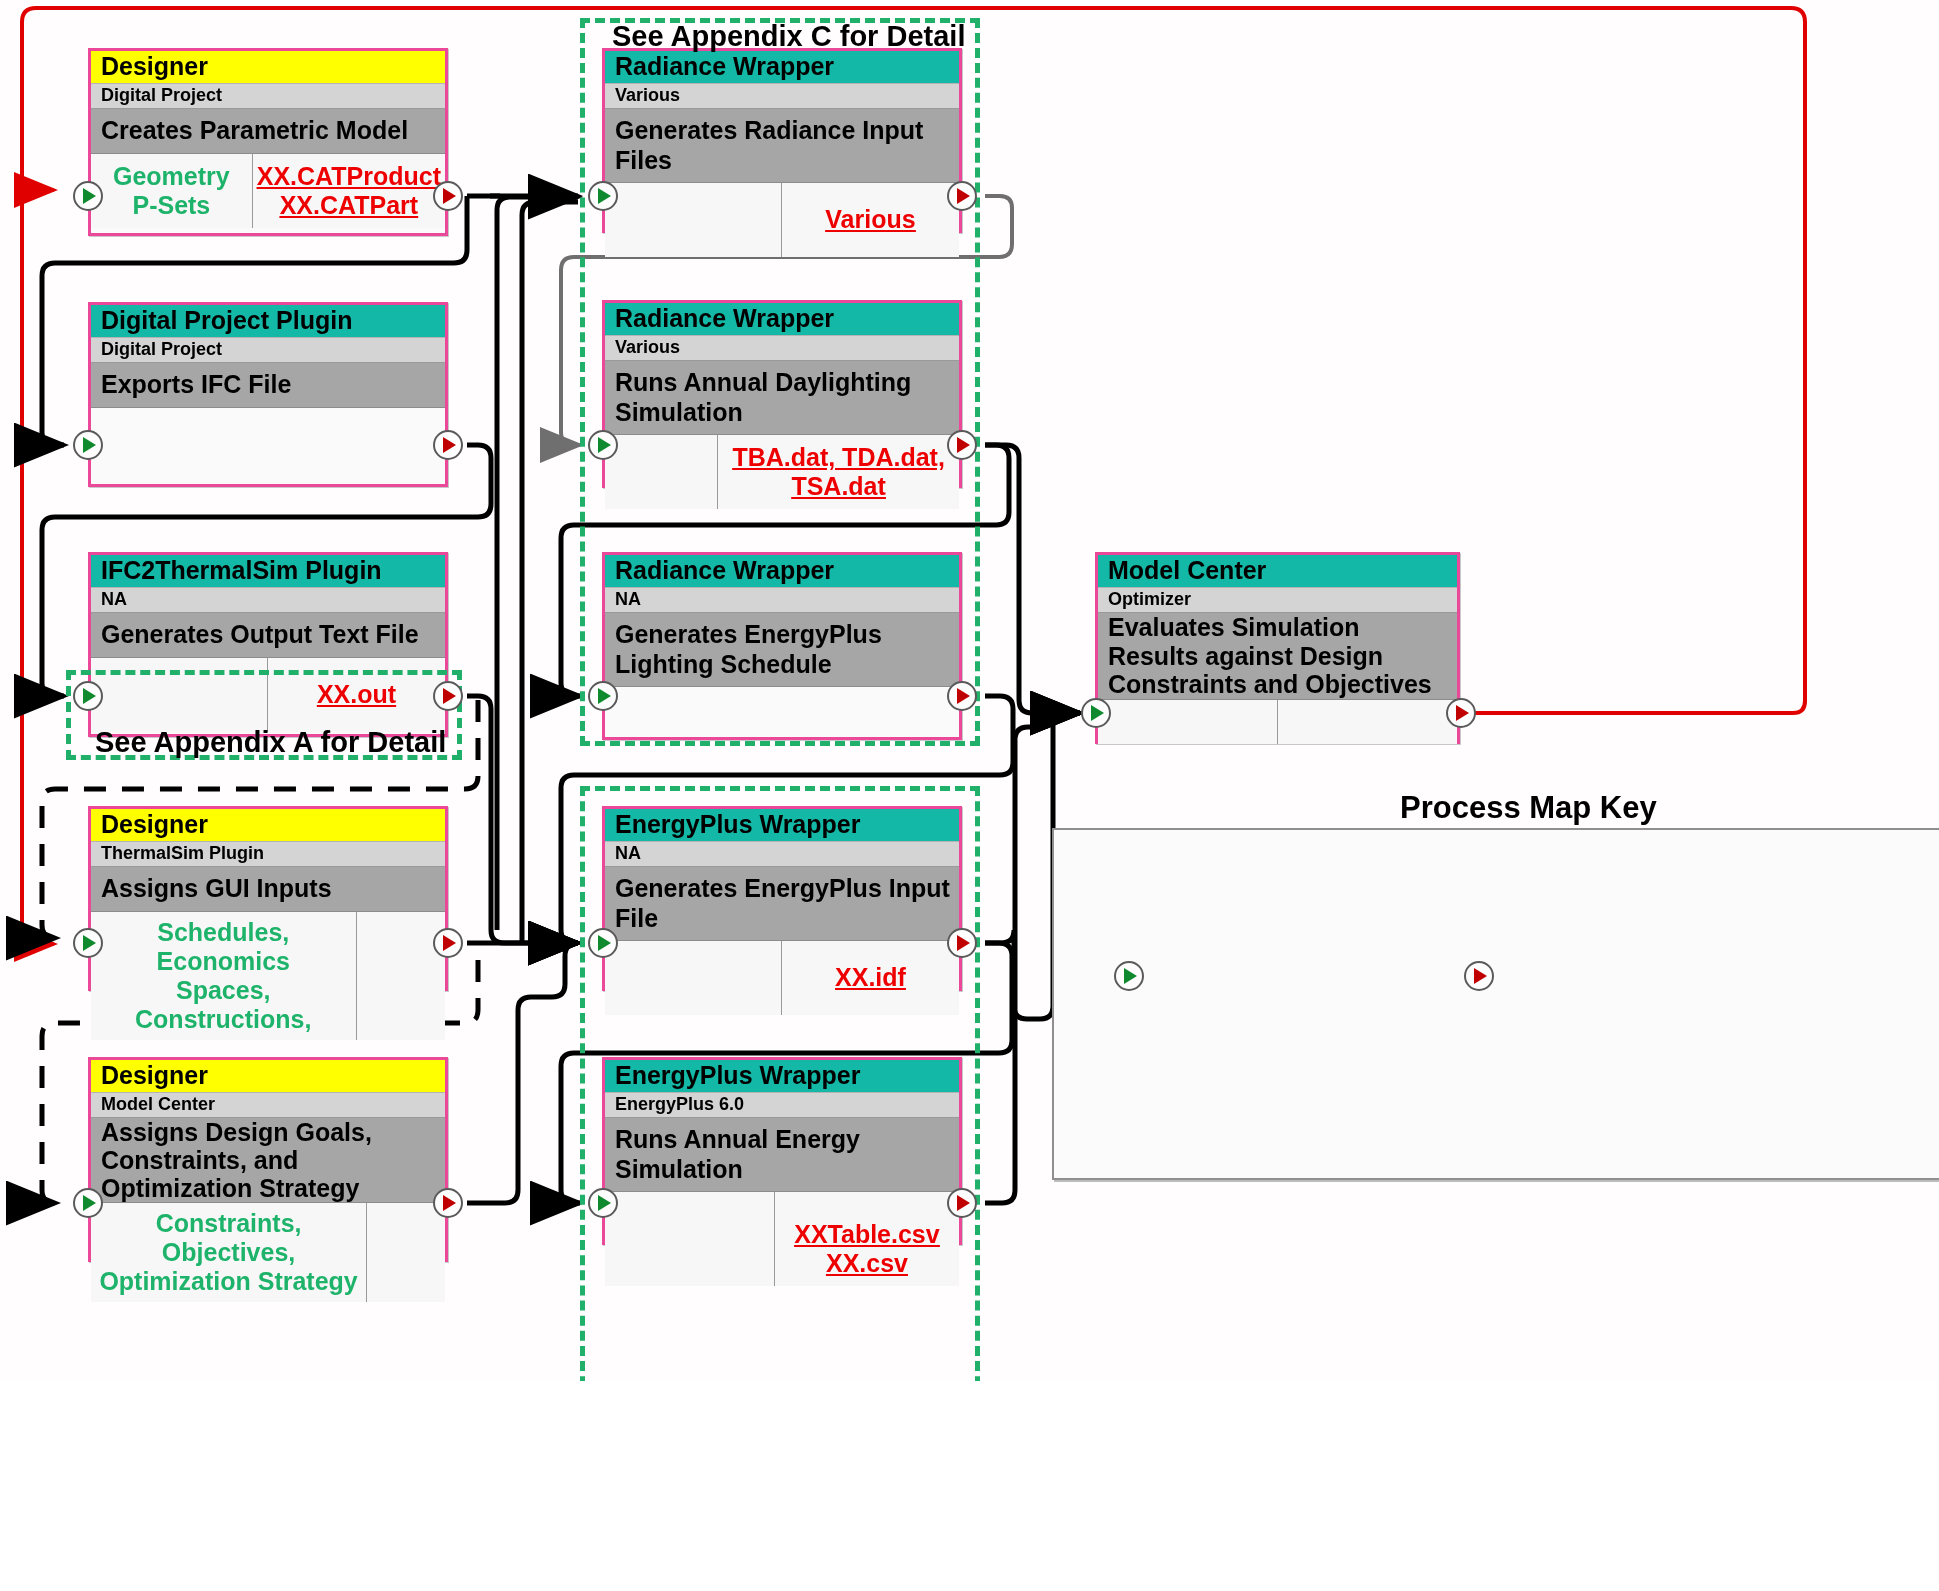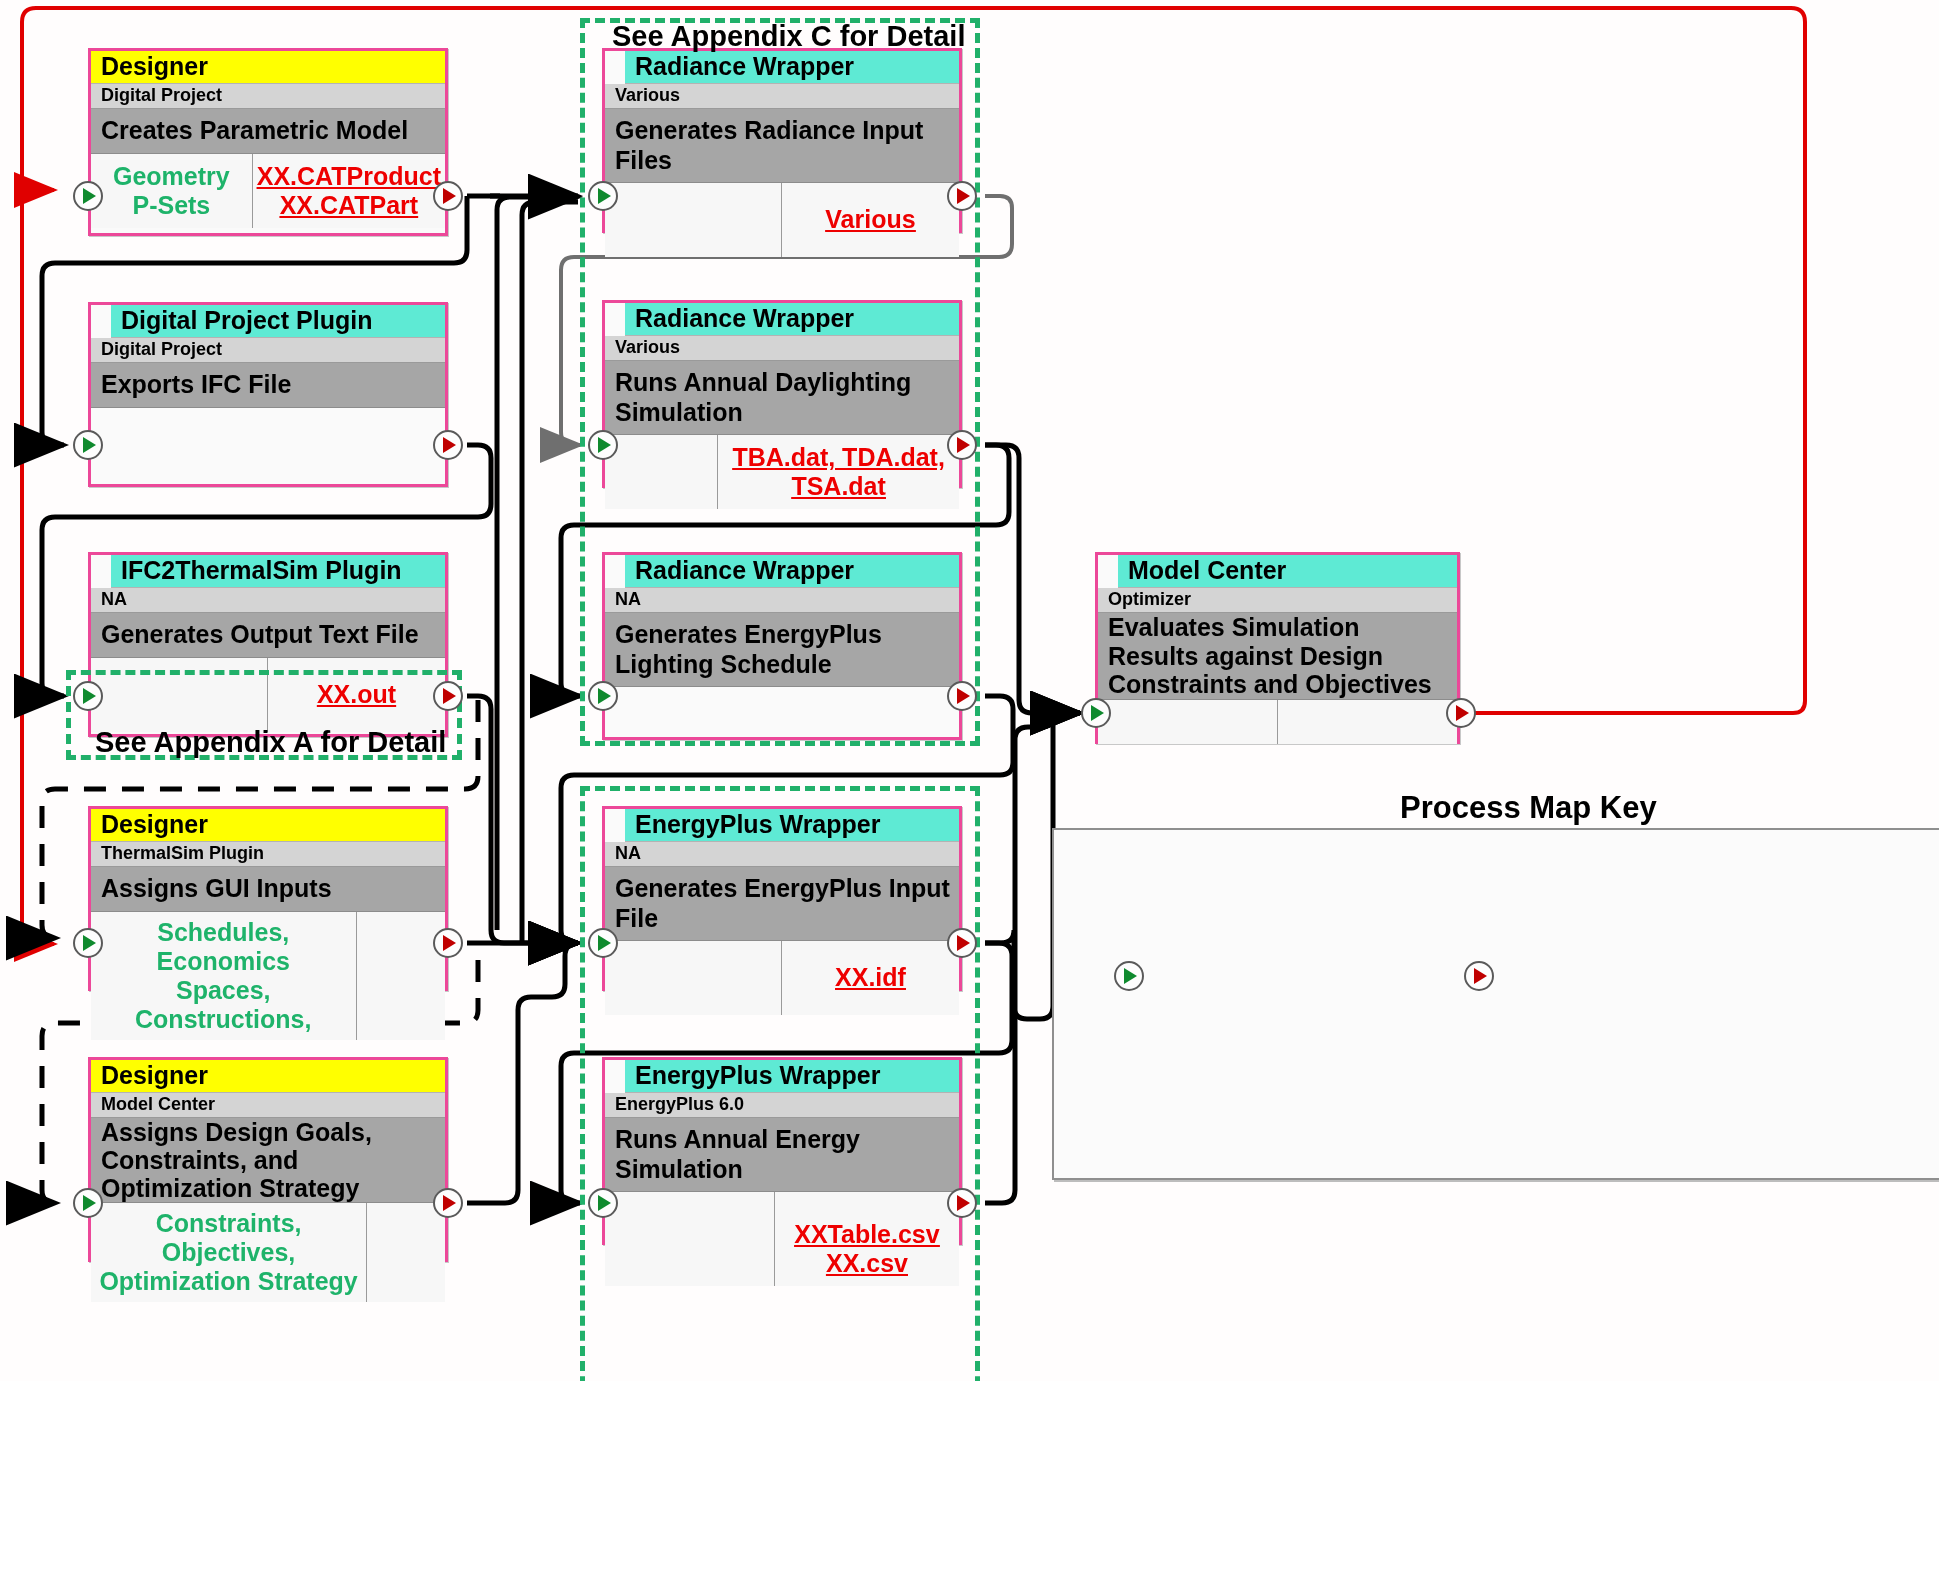--- a/index.html
+++ b/index.html
@@ -33,21 +33,21 @@
   .row-actor {
     font-weight: bold;
     font-size: 25px;
     line-height: 1.08;
     padding: 2px 0 3px 10px;
     color: #000;
     border-bottom: 1px solid #b3b3b3;
     box-sizing: border-box;
     white-space: nowrap;
   }
-  .actor-auto  { background: #5eead4; margin-left: 20px; }
+  .actor-auto  { background: #14b8a6; }
   .actor-manual{ background: #ffff00; }
   .row-tool {
     background: #d4d4d4;
     font-weight: bold;
     font-size: 18px;
     line-height: 1.08;
     padding: 2px 0 3px 10px;
     border-bottom: 1px solid #9a9a9a;
     box-sizing: border-box;
     white-space: nowrap;

